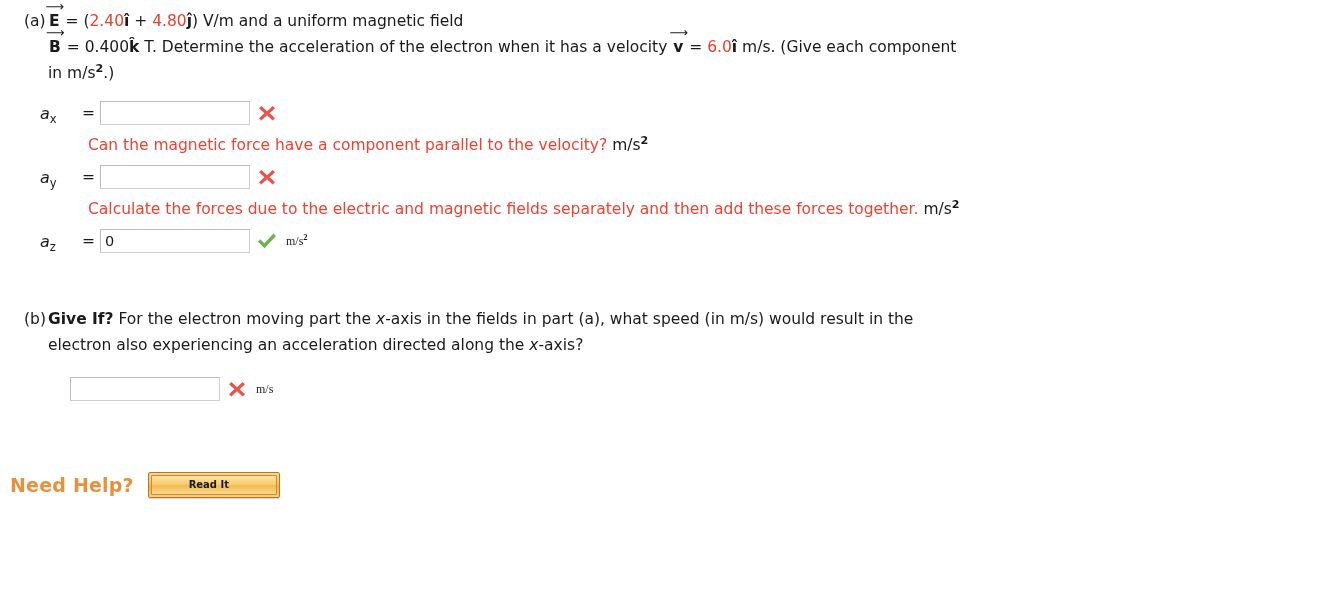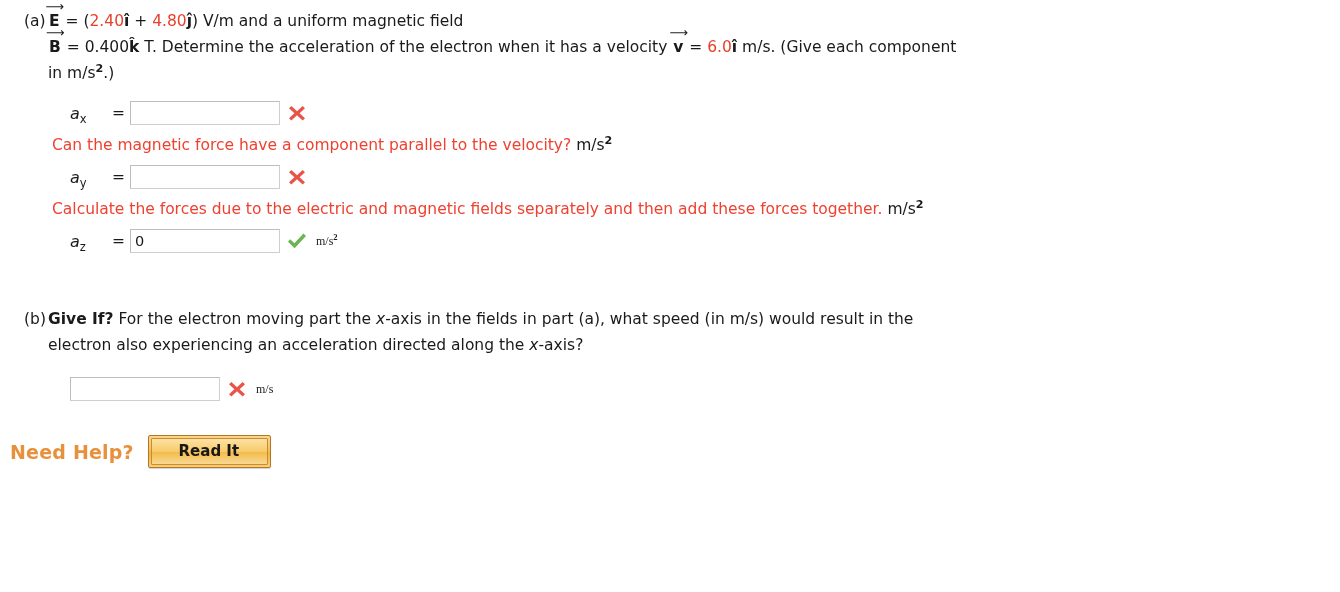--- a/index.html
+++ b/index.html
@@ -72,21 +72,21 @@
   }
   .ital {
     font-style: italic;
   }
 
   
   .ans-row {
     display: flex;
     align-items: center;
     height: 34px;
-    padding-left: 70px;
+    padding-left: 40px;
   }
   .ans-var {
     width: 42px;
     flex: 0 0 42px;
     font-style: italic;
     font-size: 16px;
   }
   .ans-var sub {
     font-style: normal;
     font-size: 0.72em;
@@ -118,21 +118,21 @@
     text-align: center;
     line-height: 0;
   }
   .unit {
     padding-left: 2px;
     font-size: 12px;
     font-family: Liberation Serif, serif;
   }
   .feedback {
     color: #ef4130;
-    padding-left: 52px;
+    padding-left: 88px;
     line-height: 30px;
     height: 30px;
   }
   .feedback .unit-blk {
     color: #1a1a1a;
   }
 
   
   .needhelp-wrap {
     display: flex;
@@ -153,23 +153,23 @@
     padding: 2px;
     border-radius: 2px;
     margin-right: 14px;
     box-shadow: 0 1px 1px rgba(0,0,0,0.18);
   }
   .hbtn-inner {
     border: 1px solid #c98b33;
     background: linear-gradient(to bottom, #fde2a4 0%, #f8cb6a 50%, #f2bb48 51%, #fad893 100%);
     color: #181818;
     font-weight: bold;
-    font-size: 15px;
+    font-size: 10px;
     text-align: center;
-    padding: 3px 1px 4px 0;
+    padding: 3px 10px 4px 0;
     width: 114px;
     border-radius: 1px;
   }
 </style>
 </head>
 <body>
 
 <div class="page">
 
   <div class="part" style="padding-top:8px;">
@@ -262,20 +262,20 @@
   <div class="ans-row" style="padding-left:70px; margin-top:14px;">
     <input class="ansbox" type="text" value="" style="">
     <div class="mark">
       <svg width="20" height="20" viewBox="0 0 20 20">
         <path d="M4.4 3 L10 8.2 L15.6 3 L18 5.2 L12.6 10.2 L18 15.2 L15.6 17.4 L10 12.3 L4.4 17.4 L2 15.2 L7.4 10.2 L2 5.2 Z" fill="#e8534a"></path>
       </svg>
     </div>
     <div class="unit">m/s</div>
   </div>
 
-  <div class="needhelp-wrap" style="margin-top:29px;">
+  <div class="needhelp-wrap" style="margin-top:66px;">
     <div class="needhelp-label">Need Help?</div>
     <div class="hbtn">
       <div class="hbtn-inner">Read It</div>
     </div>
   </div>
 
 </div>
 
 </body></html>

